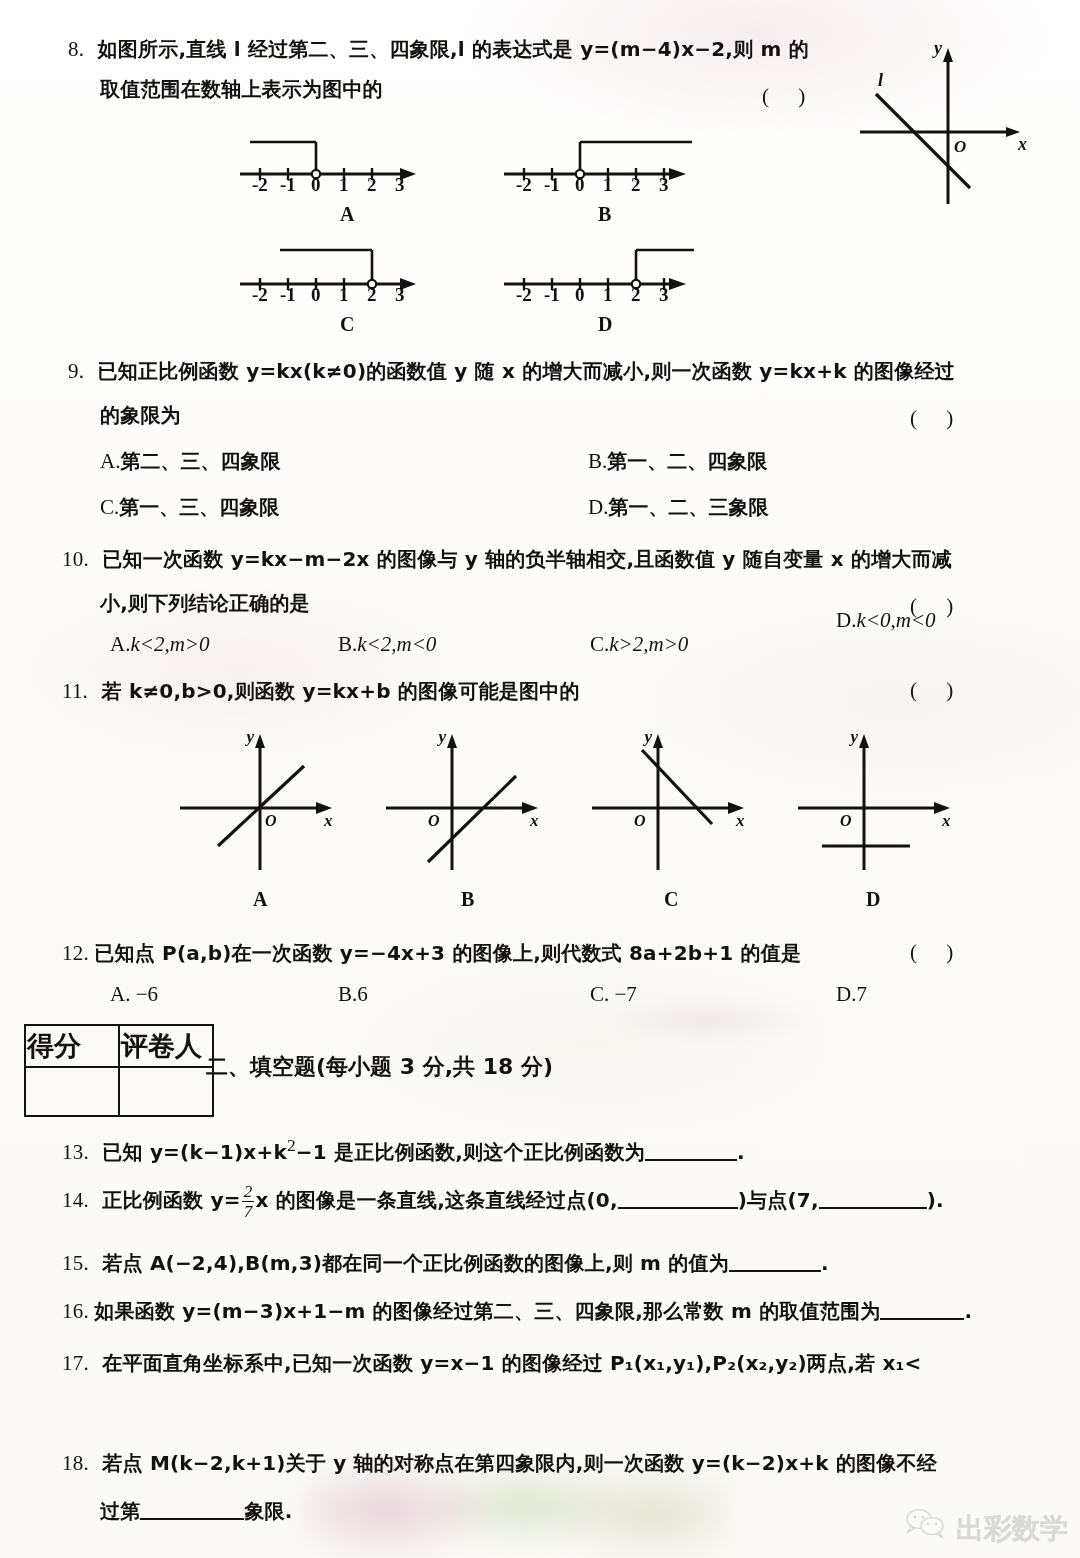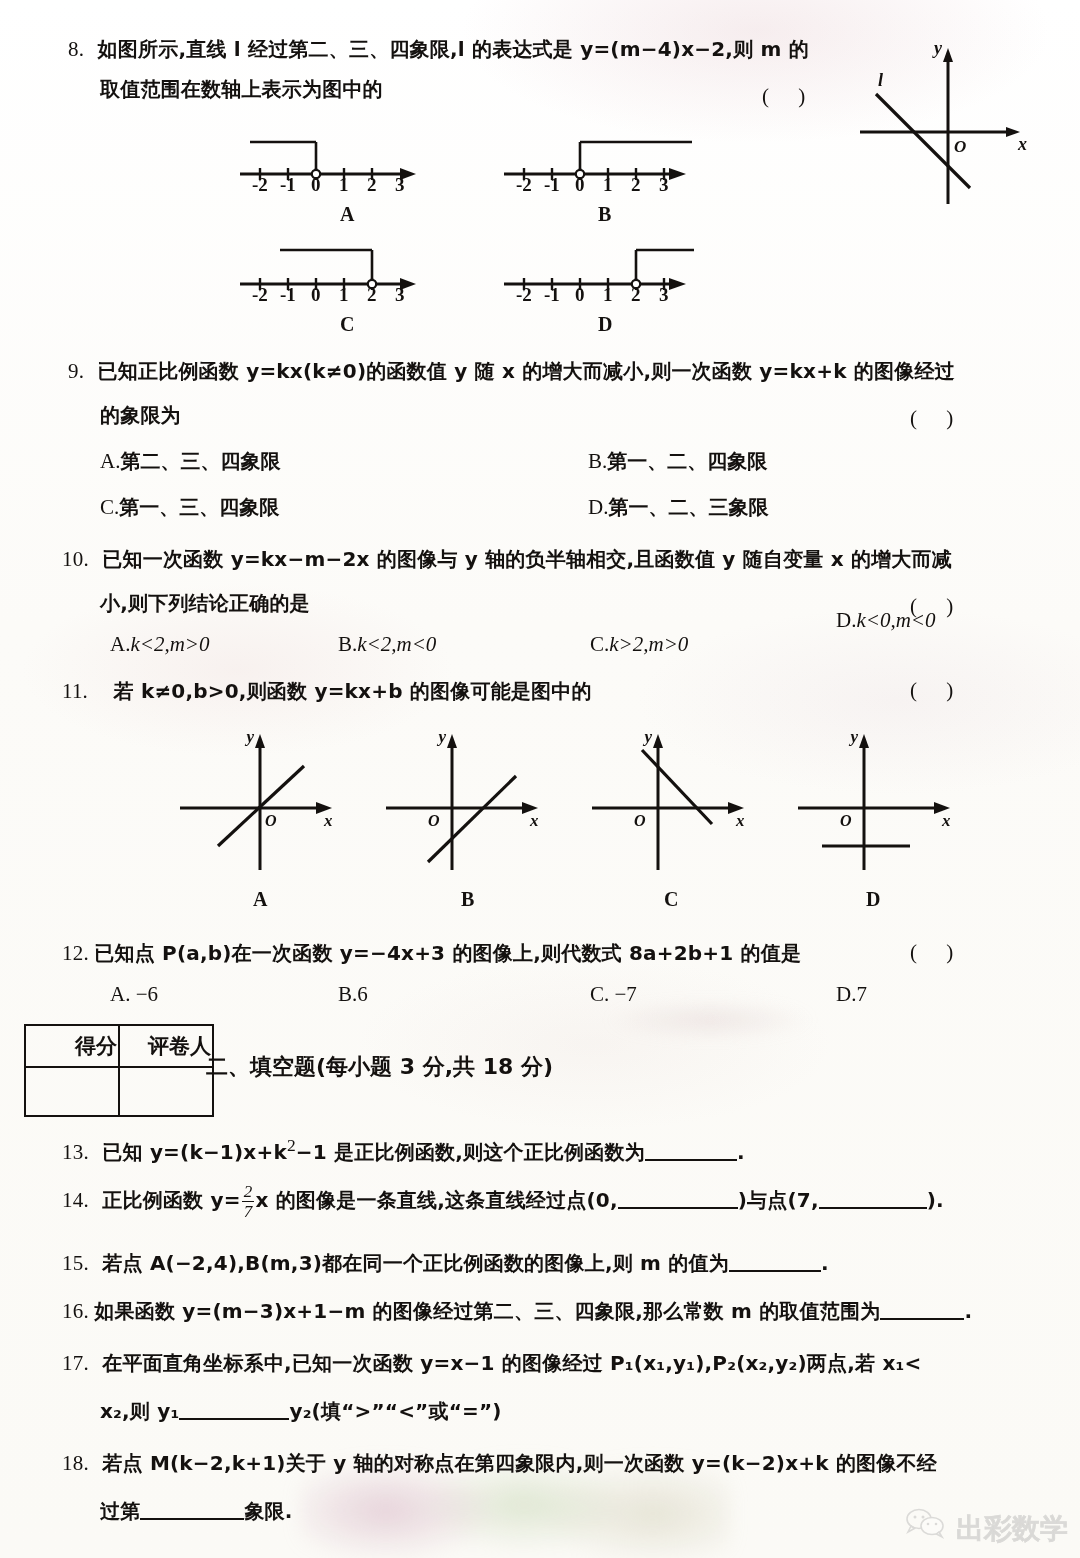--- a/index.html
+++ b/index.html
@@ -118,24 +118,24 @@
   
   .score-table {
     position: absolute;
     border: 2.5px solid #14110f;
     border-collapse: collapse;
   }
   .score-table td {
     border: 2px solid #14110f;
     width: 90px;
     height: 38px;
-    text-align: right;
+    text-align: left;
     font-family: "DejaVu Sans", "Liberation Sans", sans-serif;
     font-weight: 700;
-    font-size: 21px;
+    font-size: 27px;
   }
   .score-table td.empty { height: 45px; }
 
   
   .fig { position: absolute; }
   svg { display: block; overflow: visible; }
 
   
   .watermark {
     position: absolute;
@@ -330,21 +330,21 @@
   </div>
   <div class="opt" style="left:590px; top:632px;">
     <span>C.</span><span class="mi">k&gt;2,m&gt;0</span>
   </div>
   <div class="opt" style="left:836px; top:608px;">
     <span>D.</span><span class="mi">k&lt;0,m&lt;0</span>
   </div>
 
   <div class="q" style="left:62px; top:676px;">
     <span class="num">11.</span>
-    <span class="cn" style="margin-left:20px;">若 k≠0,b&gt;0,则函数 y=kx+b 的图像可能是图中的</span>
+    <span class="cn" style="margin-left:8px;">若 k≠0,b&gt;0,则函数 y=kx+b 的图像可能是图中的</span>
   </div>
   <div class="paren" style="left:910px; top:678px;">(            )</div>
 
   <div class="fig" style="left:172px; top:728px;">
     <svg width="180" height="150" viewBox="0 0 180 150">
       <line x1="88" y1="142" x2="88" y2="16" stroke="#14110f" stroke-width="3"></line>
       <polygon points="88,6 83,20 93,20" fill="#14110f"></polygon>
       <line x1="8" y1="80" x2="146" y2="80" stroke="#14110f" stroke-width="3"></line>
       <polygon points="160,80 144,74 144,86" fill="#14110f"></polygon>
 
@@ -452,23 +452,20 @@
 
   <div class="q" style="left:62px; top:1296px;">
     <span class="num">16.</span>
     <span class="cn" style="">如果函数 y=(m−3)x+1−m 的图像经过第二、三、四象限,那么常数 m 的取值范围为</span><span class="blank" style="width:84px;"></span><span class="cn">.</span>
   </div>
 
   <div class="q" style="left:62px; top:1348px;">
     <span class="num">17.</span>
     <span class="cn" style="margin-left:8px;">在平面直角坐标系中,已知一次函数 y=x−1 的图像经过 P₁(x₁,y₁),P₂(x₂,y₂)两点,若 x₁&lt;</span>
   </div>
-  <div class="q" style="left:100px; top:1396px;">
-    <span class="cn">x₂,则 y₁</span><span class="blank" style="width:110px;"></span><span class="cn">y₂(填“&gt;”“&lt;”或“=”)</span>
-  </div>
 
   <div class="q" style="left:62px; top:1448px;">
     <span class="num">18.</span>
     <span class="cn" style="margin-left:8px;">若点 M(k−2,k+1)关于 y 轴的对称点在第四象限内,则一次函数 y=(k−2)x+k 的图像不经</span>
   </div>
   <div class="q" style="left:100px; top:1496px;">
     <span class="cn">过第</span><span class="blank" style="width:104px;"></span><span class="cn">象限.</span>
   </div>
 
 </div>

